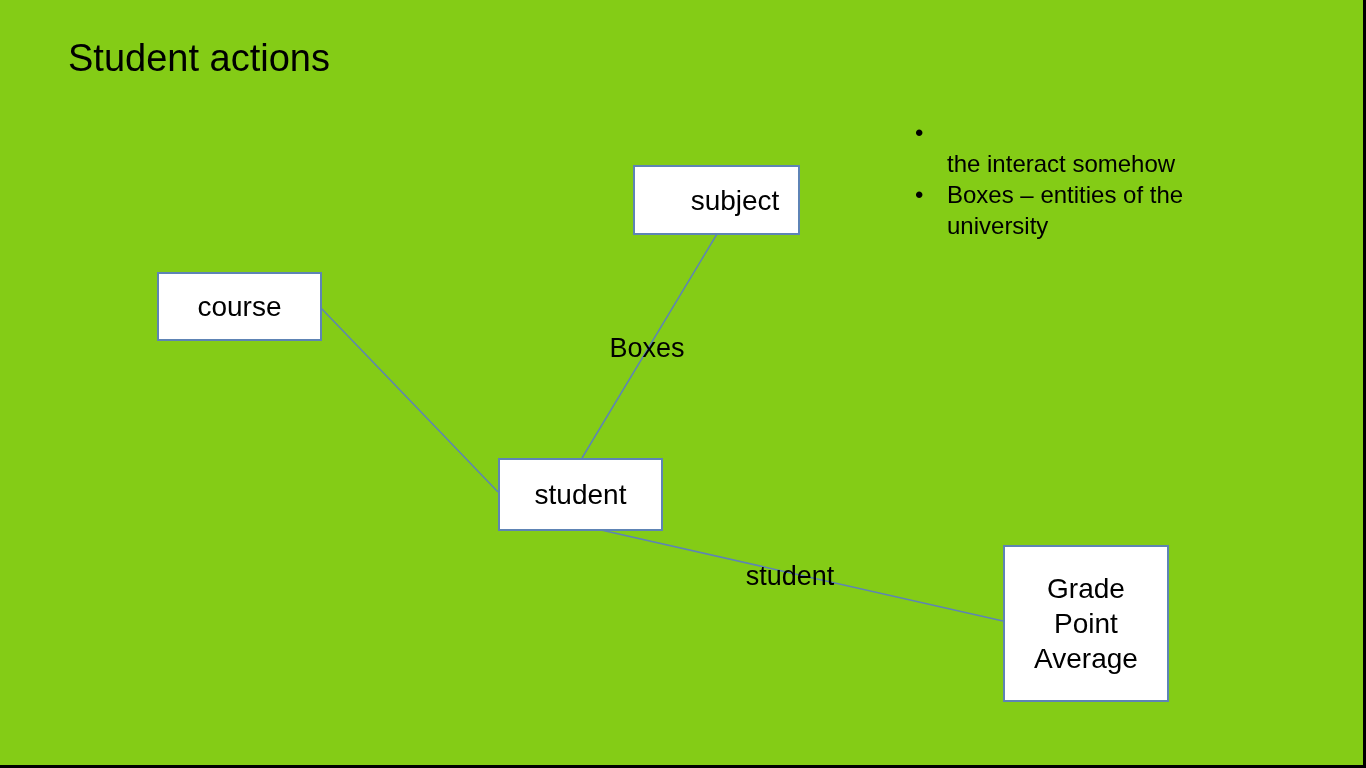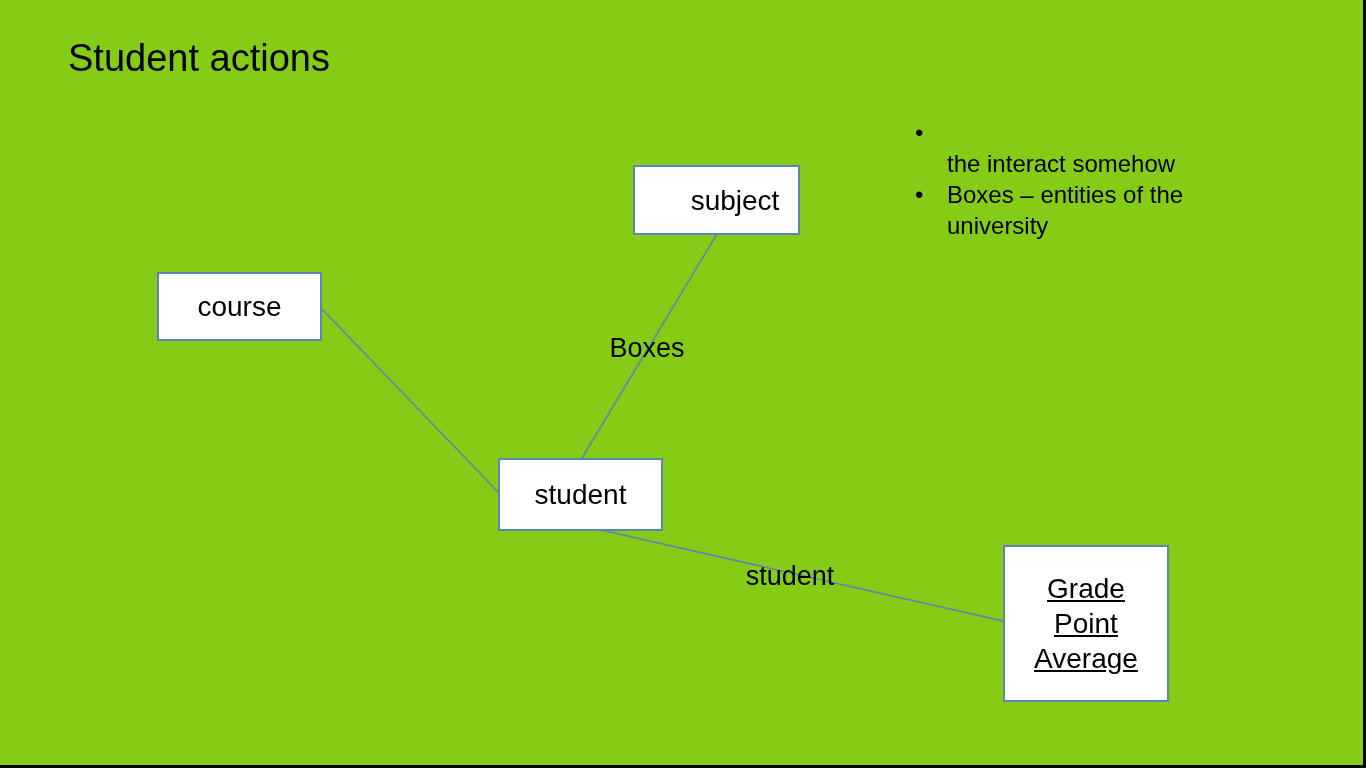--- a/index.html
+++ b/index.html
@@ -5,21 +5,21 @@
   html,body{margin:0;padding:0;}
   body{font-family:"Liberation Sans","DejaVu Sans",sans-serif;background:#ffffff;}
   .slide{position:relative;width:1366px;height:768px;background:#84cc16;overflow:hidden;color:#000;}
   .title{position:absolute;left:68px;top:36px;font-size:38px;line-height:44px;white-space:nowrap;}
   .connectors{position:absolute;left:0;top:0;width:1366px;height:768px;}
   .node{position:absolute;background:#ffffff;border:2px solid #5e84b5;display:flex;align-items:center;justify-content:center;
         text-align:center;font-size:28px;line-height:35px;white-space:pre-line;box-sizing:border-box;}
   .node-subject{left:633px;top:165px;width:167px;height:70px;}
   .node-course{left:157px;top:272px;width:165px;height:69px;}
   .node-student{left:498px;top:458px;width:165px;height:73px;}
-  .node-gpa{left:1003px;top:545px;width:166px;height:157px;text-decoration:underline;}
+  .node-gpa{left:1003px;top:545px;width:166px;height:157px;}
   .edge-label{position:absolute;font-size:27px;line-height:35px;text-align:center;white-space:pre-line;}
   .label-enroll{left:335px;top:347px;width:150px;}
   .label-take{left:601px;top:331px;width:92px;}
   .label-update{left:740px;top:559px;width:100px;}
   .legend{position:absolute;left:915px;top:117px;width:388px;font-size:24px;line-height:31px;}
   .legend-item{display:flex;align-items:flex-start;}
   .legend-bullet{width:32px;flex:0 0 32px;}
   .legend-line{white-space:pre;}
   .edge-right{position:absolute;right:0;top:0;width:3px;height:768px;background:#000000;}
   .edge-bottom{position:absolute;left:0;bottom:0;width:1366px;height:3px;background:#000000;}

